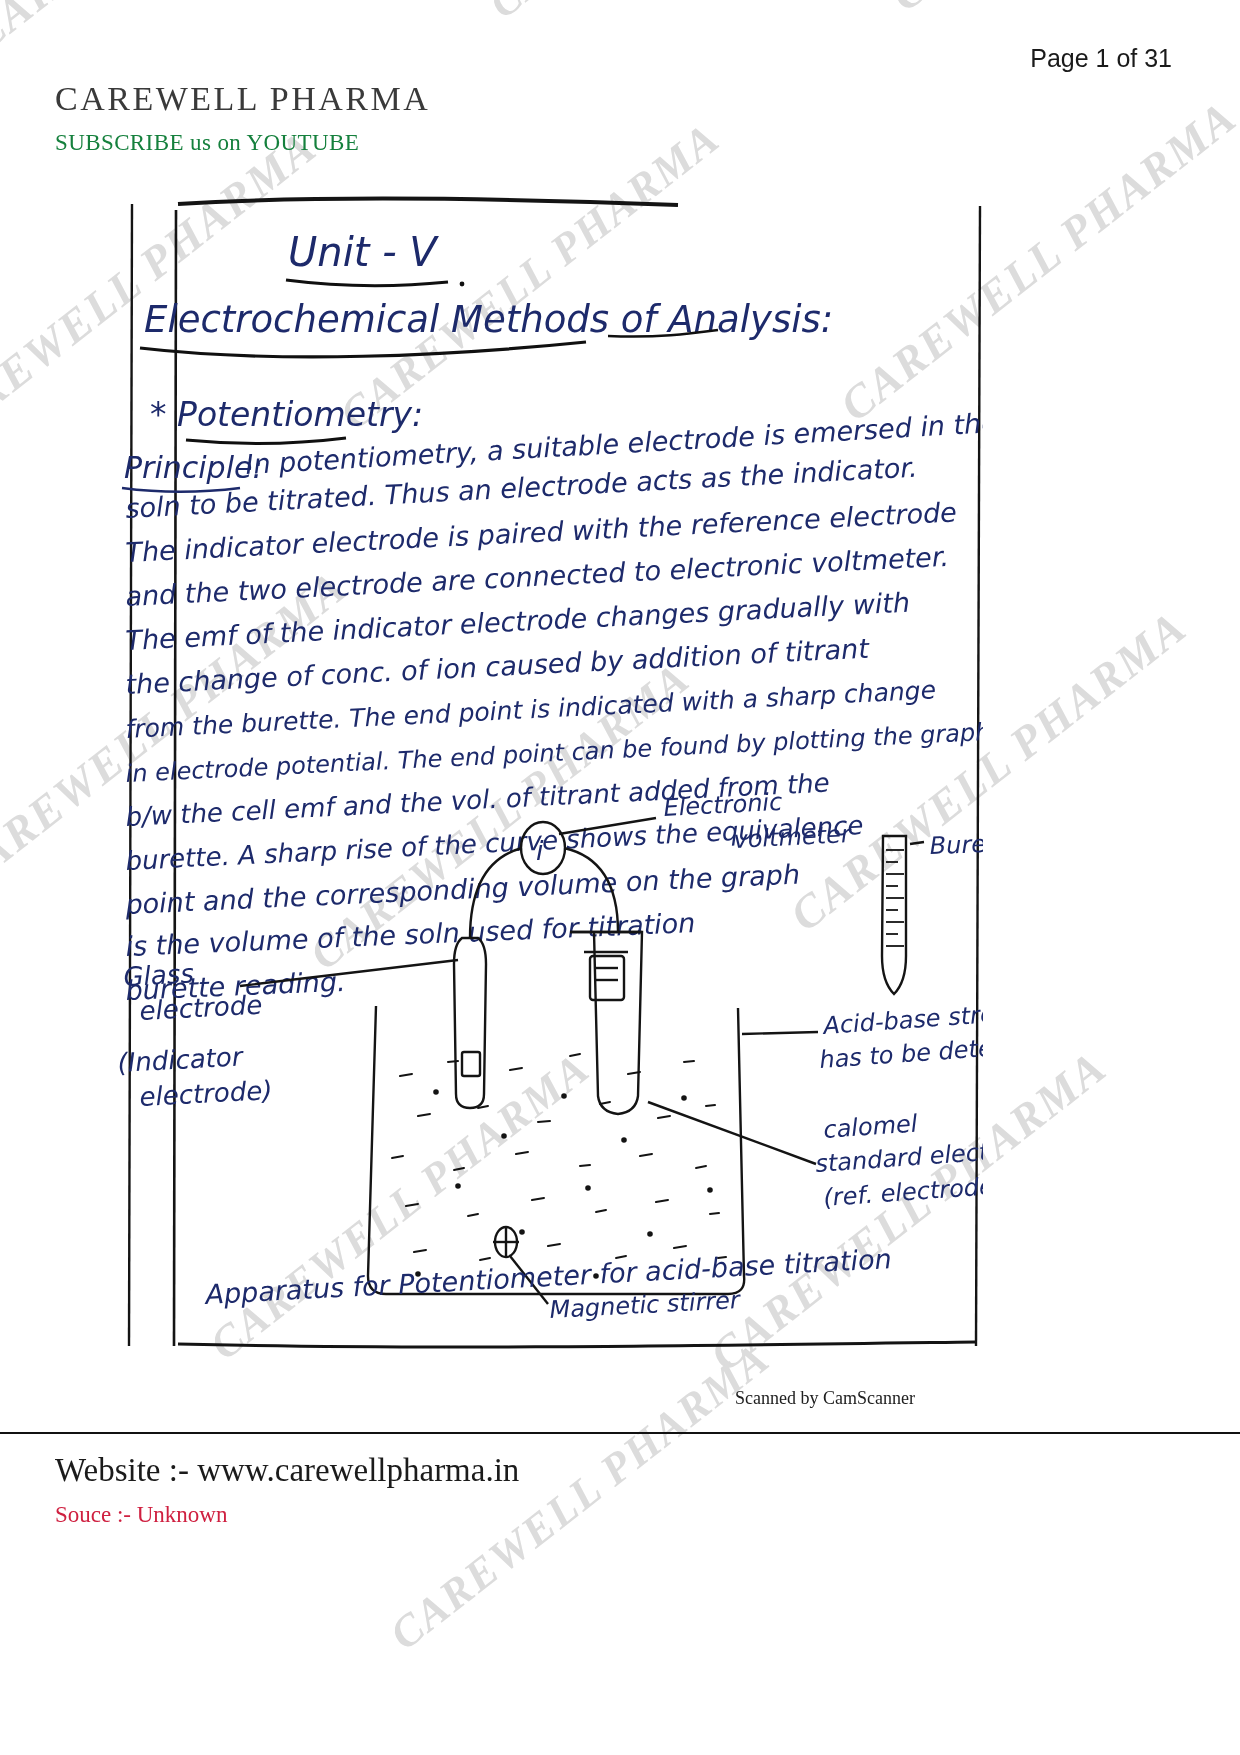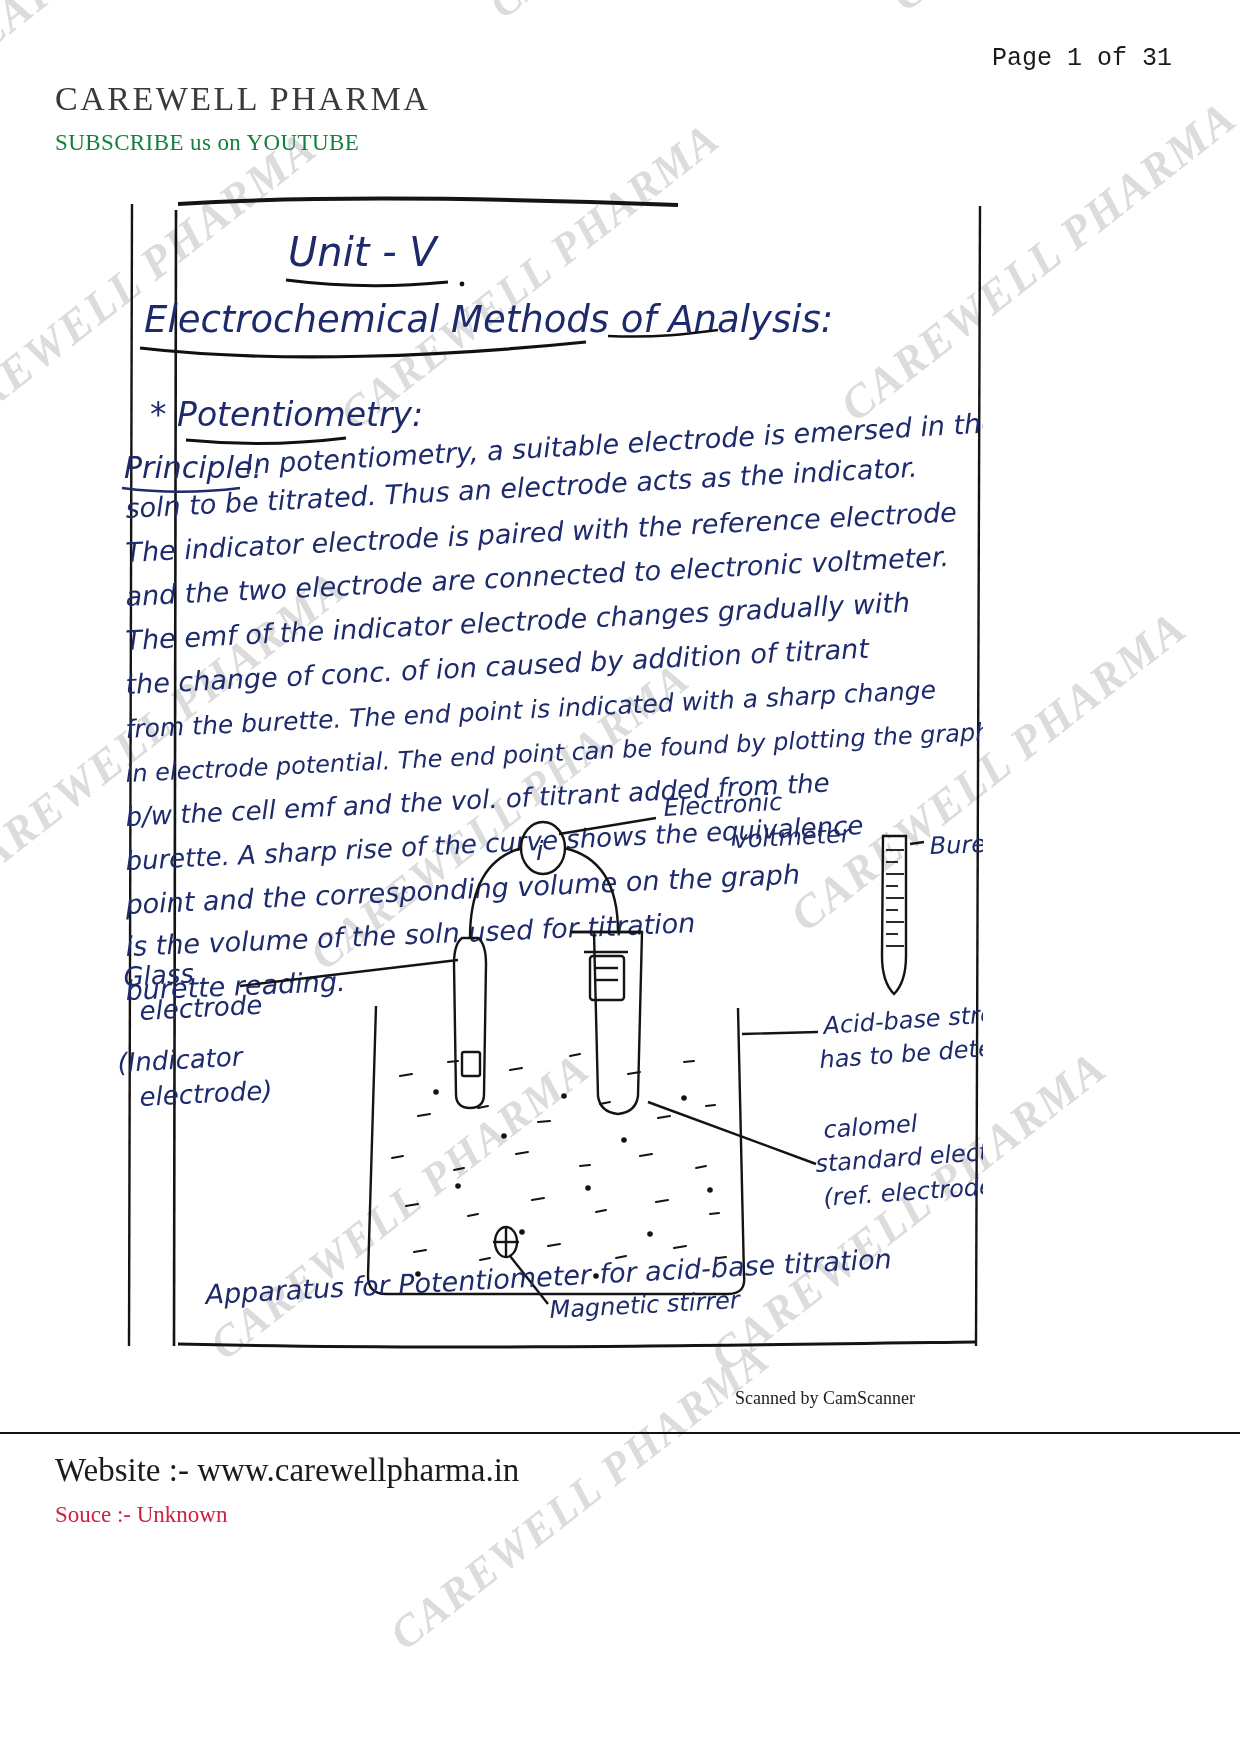--- a/index.html
+++ b/index.html
@@ -21,21 +21,21 @@
     color:#dcdcdc;
     white-space:nowrap;
     transform-origin:left top;
     letter-spacing:2px;
   }
 
   
   .pagenum{
     position:absolute;right:68px;top:44px;
     font-size:25px;color:#1a1a1a;
-    font-family:Liberation Mono, monospace;
+    font-family:Liberation Sans, sans-serif;
     z-index:6;
     margin-left:13px;
   }
   .brand{
     position:absolute;left:55px;top:80px;
     font-size:34px;letter-spacing:2.5px;color:#3a3a3a;
     font-family:"Liberation Serif", serif;
     z-index:6;
   }
   .subscribe{

